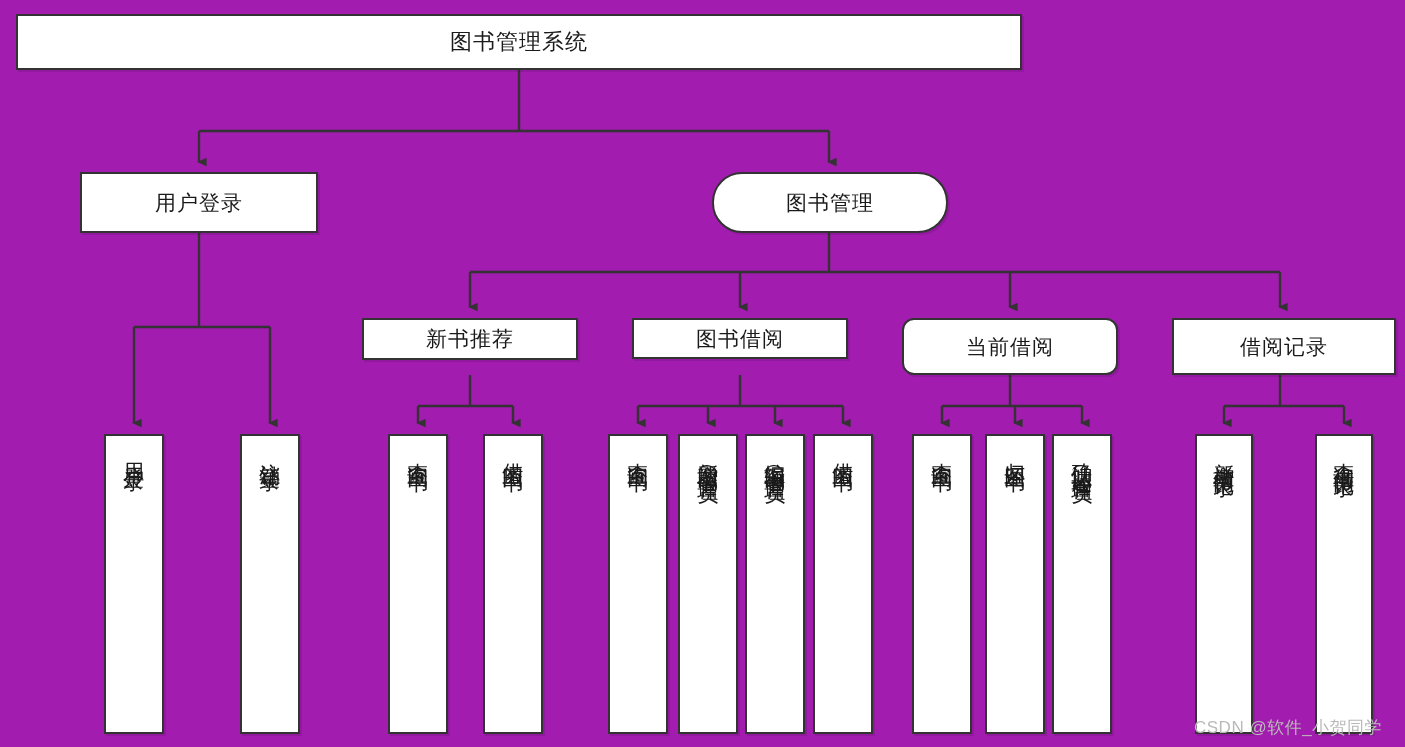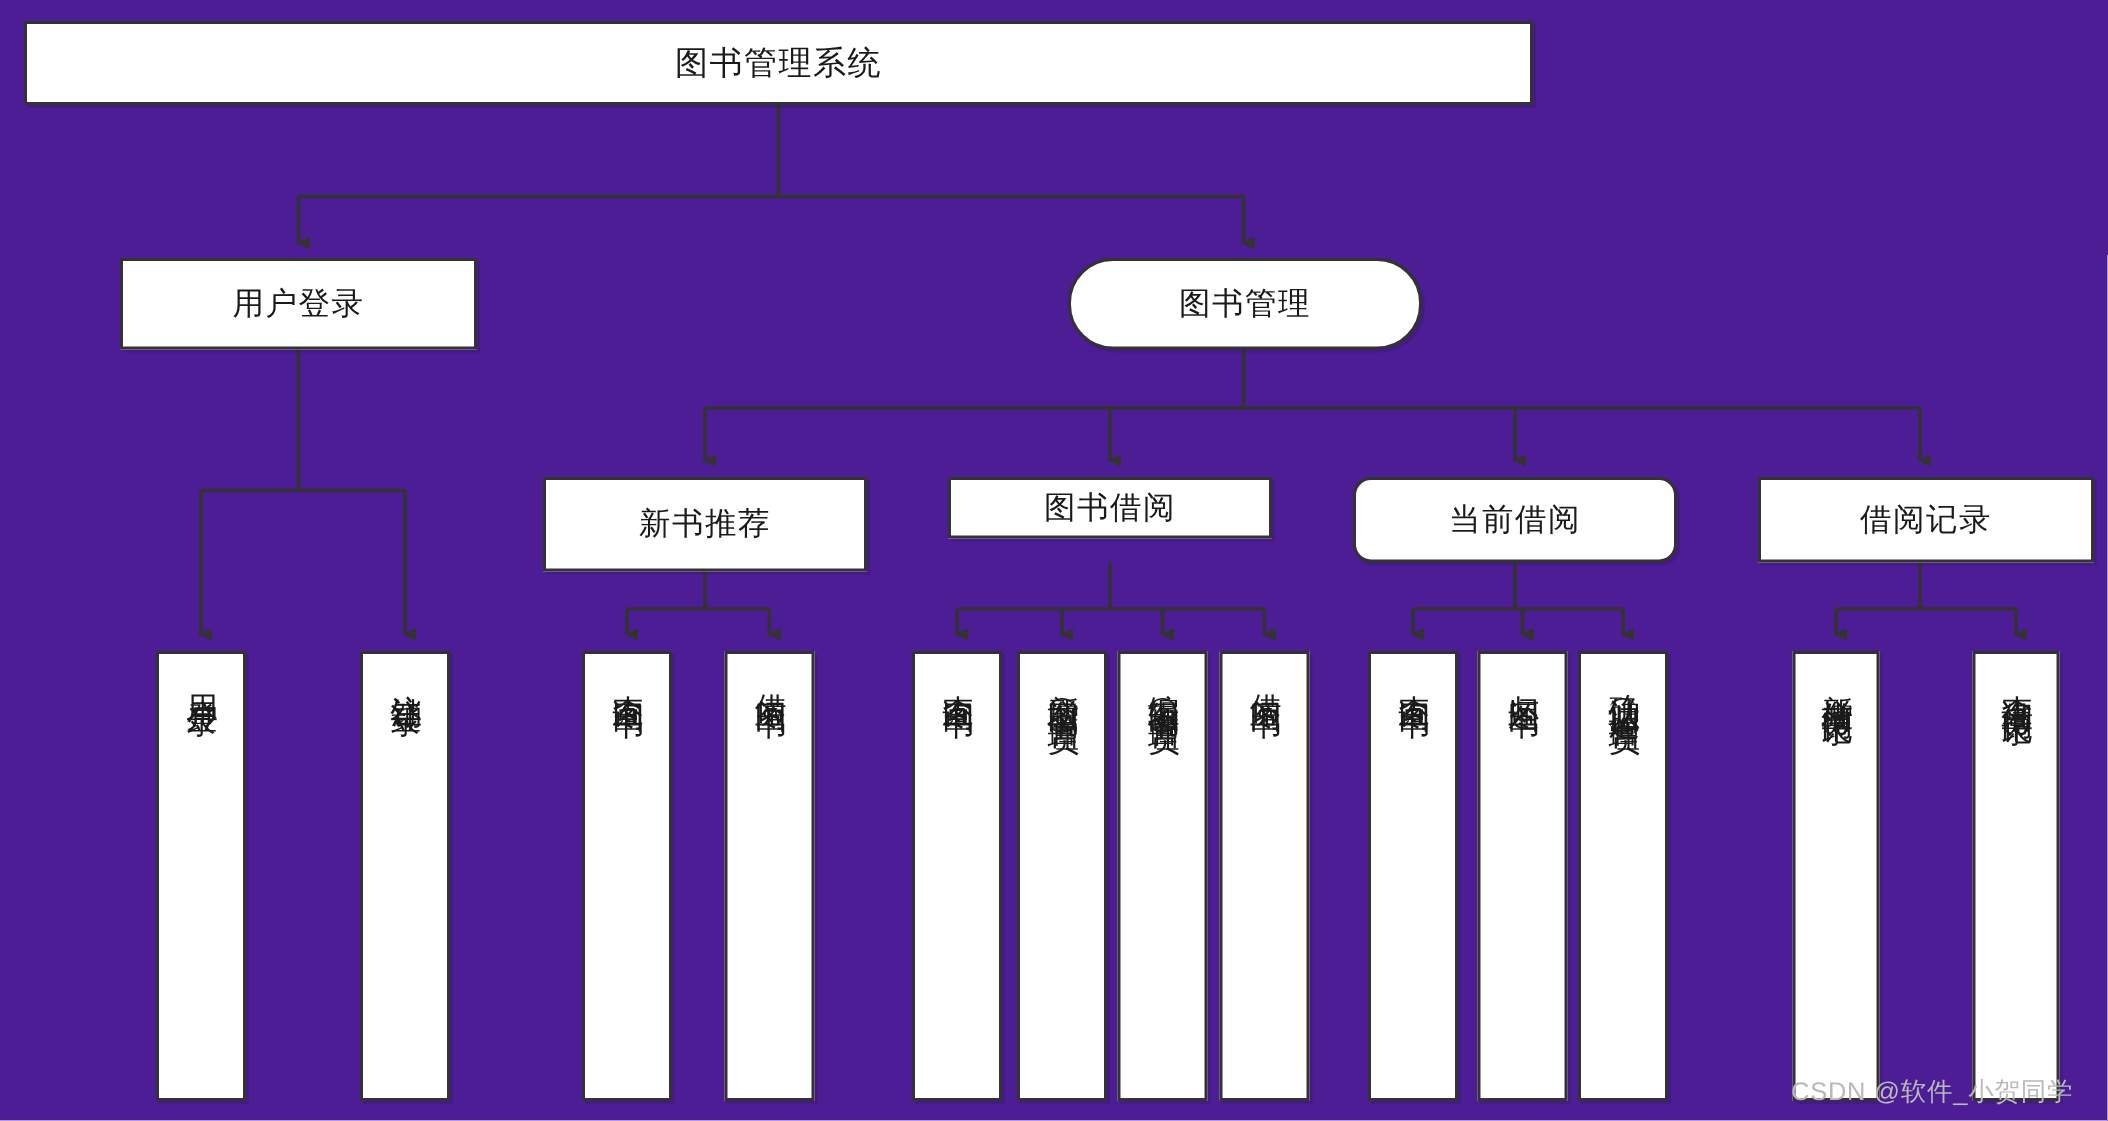--- a/index.html
+++ b/index.html
@@ -7,21 +7,21 @@
     padding: 0;
     background: #ffffff;
   }
   body {
     font-family: "Liberation Sans", "DejaVu Sans", sans-serif;
   }
   #canvas {
     position: relative;
     width: 1405px;
     height: 747px;
-    background: #4c1d95;
+    background: #a21caf;
     overflow: hidden;
   }
   #edges {
     position: absolute;
     left: 0;
     top: 0;
     width: 1405px;
     height: 747px;
     pointer-events: none;
   }
@@ -127,21 +127,21 @@
     <span>图书管理系统</span>
   </div>
 
   <div class="node node-h" style="left:80px; top:172px; width:238px; height:61px;">
     <span>用户登录</span>
   </div>
   <div class="node node-h" style="left:712px; top:172px; width:236px; height:61px;border-radius:30px;">
     <span>图书管理</span>
   </div>
 
-  <div class="node node-h" style="left:362px; top:318px; width:216px; height:63px;">
+  <div class="node node-h" style="left:362px; top:318px; width:216px; height:42px;">
     <span>新书推荐</span>
   </div>
   <div class="node node-h" style="left:632px; top:318px; width:216px; height:41px;">
     <span>图书借阅</span>
   </div>
   <div class="node node-h" style="left:902px; top:318px; width:216px; height:57px;border-radius:12px;">
     <span>当前借阅</span>
   </div>
   <div class="node node-h" style="left:1172px; top:318px; width:224px; height:57px;">
     <span>借阅记录</span>

